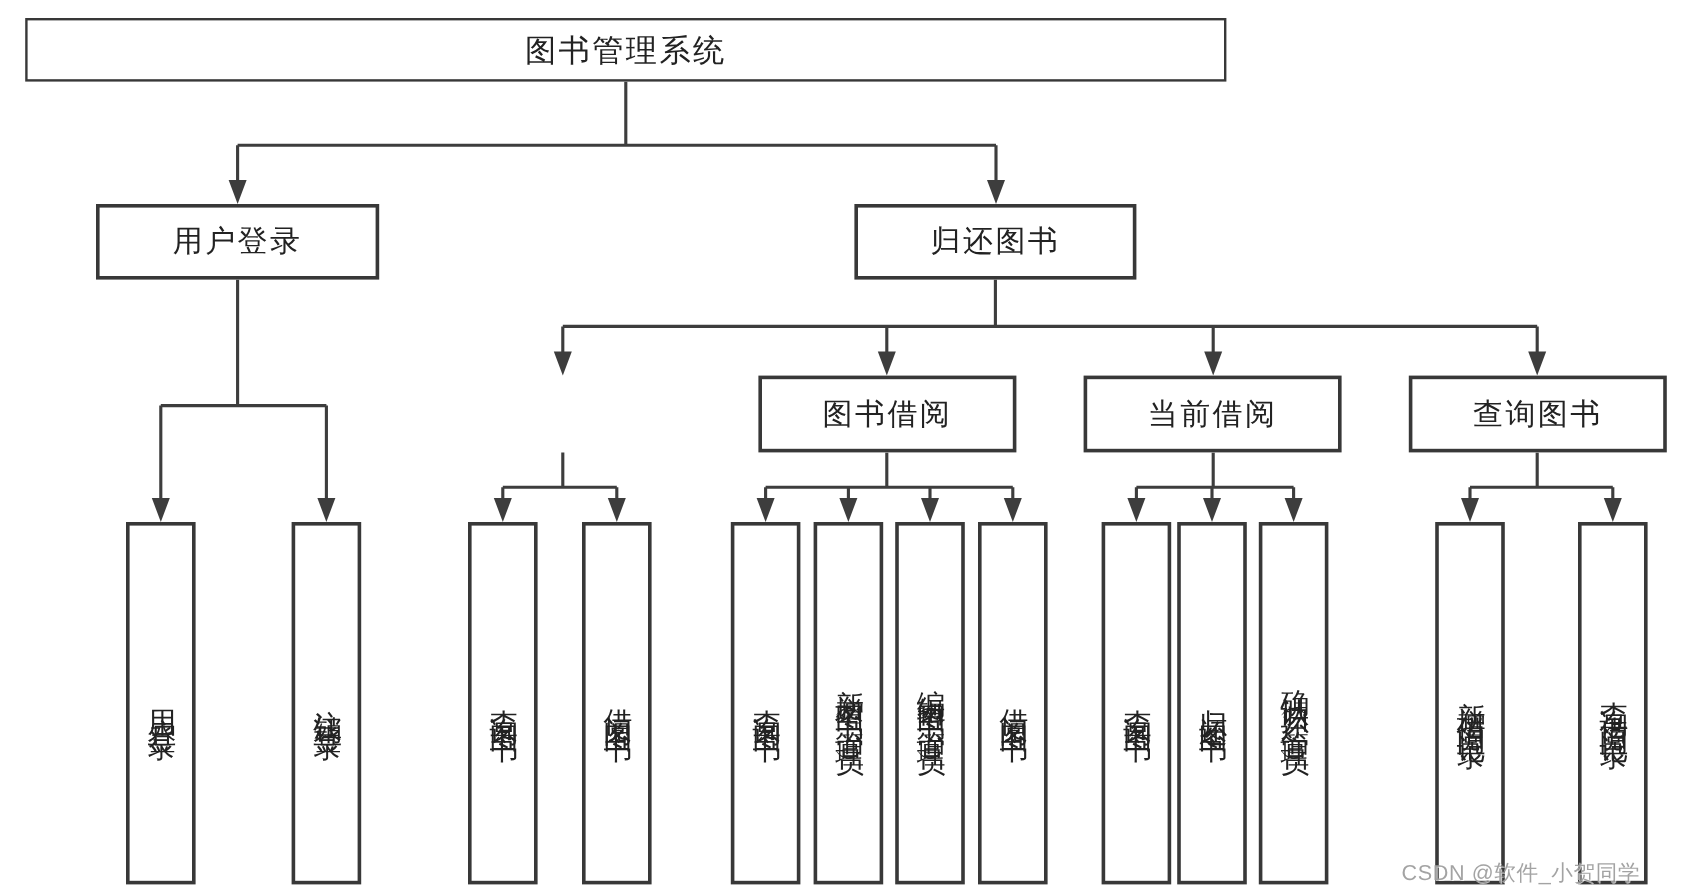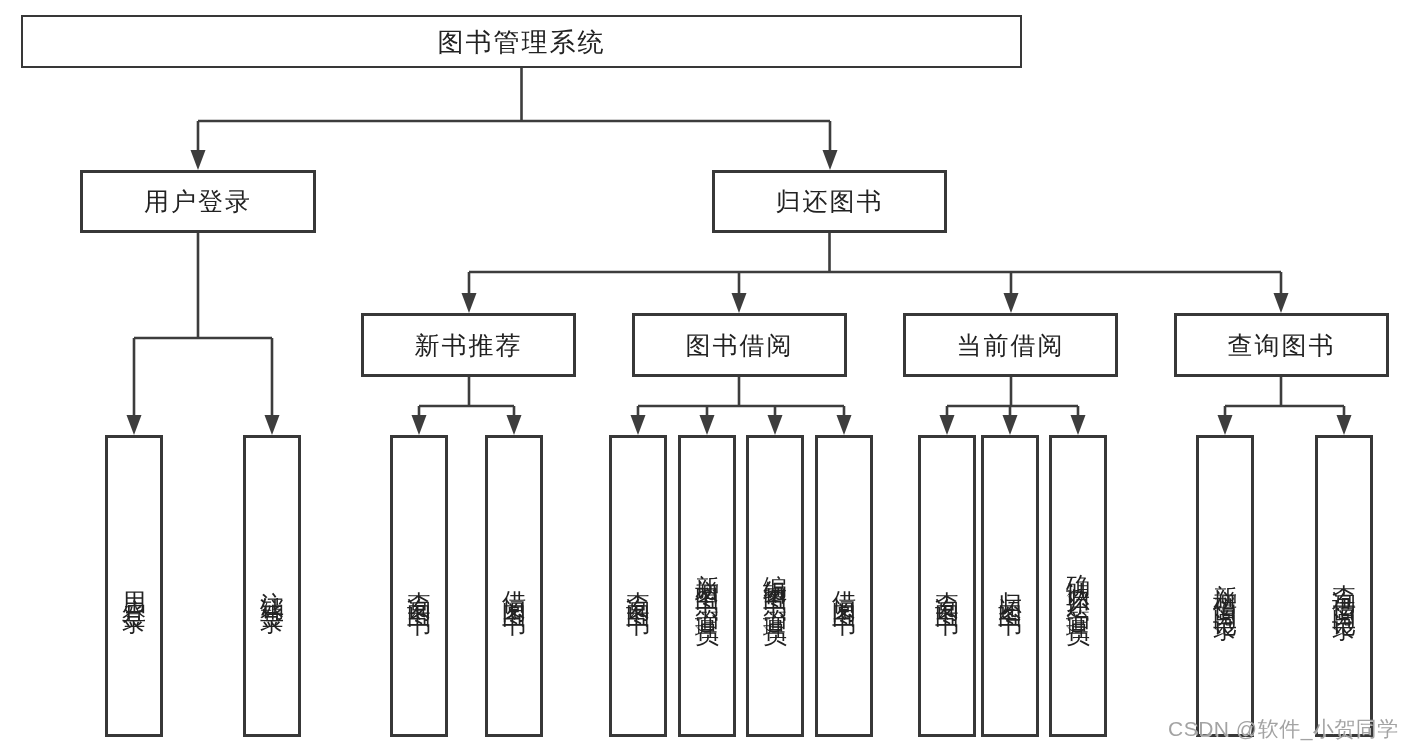--- a/index.html
+++ b/index.html
@@ -14,21 +14,21 @@
     white-space:nowrap;
   }
   .root{border-width:2px;font-size:26px;}
   .leaf{width:58px;top:435px;height:302px;}
   .leaf .vtext{
     writing-mode:vertical-rl;
     font-size:24px;letter-spacing:7px;line-height:1;color:#222222;
   }
   .watermark{
     position:absolute;z-index:3;left:1168px;top:715px;
-    font-size:21px;letter-spacing:0.5px;
+    font-size:18px;letter-spacing:0.5px;
     color:rgba(158,158,158,0.95);
     text-shadow:1px 1px 0 rgba(255,255,255,0.65);
     white-space:nowrap;
   }
 </style>
 </head>
 <body>
 
 <div class="stage">
 
@@ -70,21 +70,20 @@
       <polygon points="1217.5,415 1232.5,415 1225,435"></polygon>
       <polygon points="1336.5,415 1351.5,415 1344,435"></polygon>
     </g>
   </svg>
 
   <div class="box root" style="left:21px;top:15px;width:1001px;height:53px;">图书管理系统</div>
 
   <div class="box" style="left:80px;top:170px;width:236px;height:63px;">用户登录</div>
   <div class="box" style="left:712px;top:170px;width:235px;height:63px;">归还图书</div>
 
-  <div class="box" style="left:361px;top:313px;width:215px;height:64px;">新书推荐</div>
   <div class="box" style="left:903px;top:313px;width:215px;height:64px;">当前借阅</div>
   <div class="box" style="left:632px;top:313px;width:215px;height:64px;">图书借阅</div>
   <div class="box" style="left:1174px;top:313px;width:215px;height:64px;">查询图书</div>
 
   <div class="box leaf" style="left:105px;">
     <span class="vtext">用户登录</span>
   </div>
   <div class="box leaf" style="left:243px;">
     <span class="vtext">注销登录</span>
   </div>

